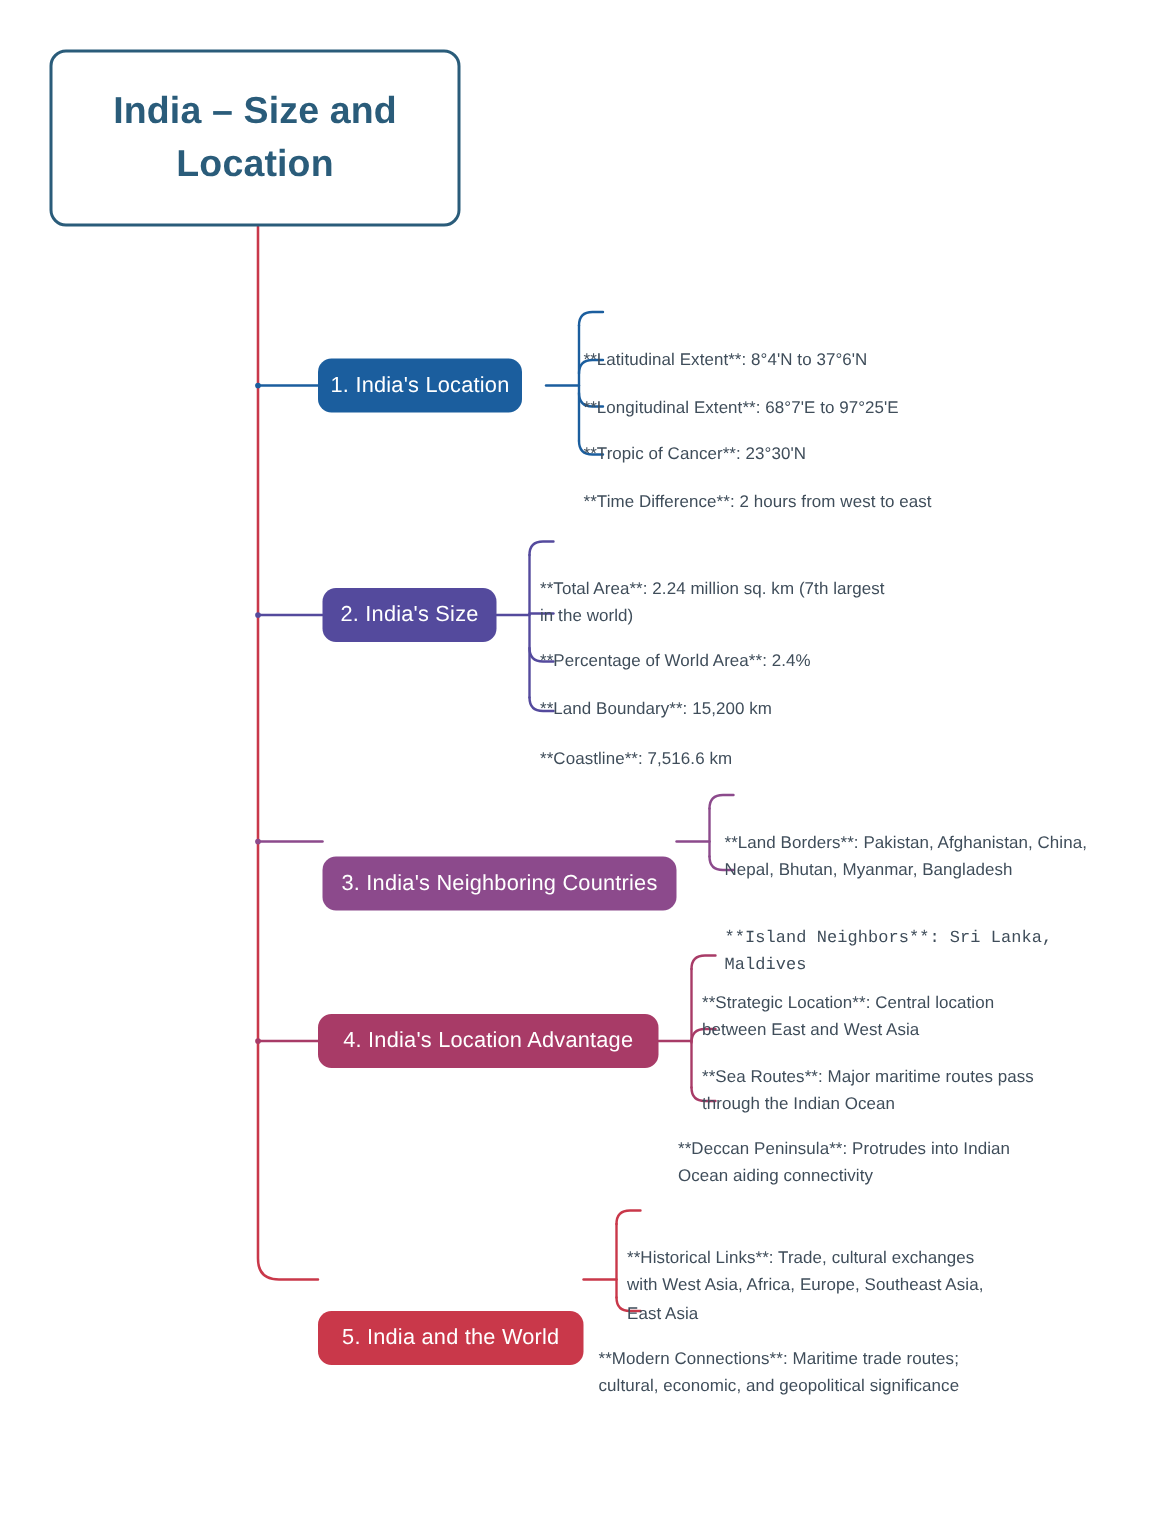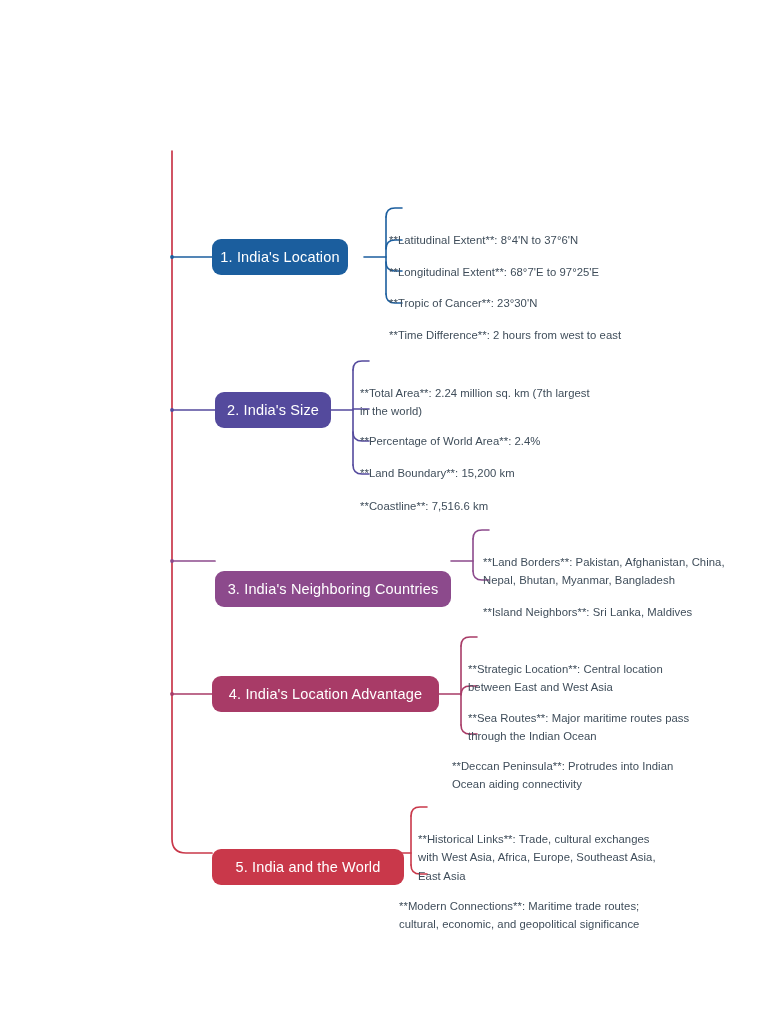--- a/index.html
+++ b/index.html
@@ -131,48 +131,51 @@
       <path d="M 461 646 L 461 725" fill="none" stroke="#a83b67" stroke-width="1.6" stroke-linecap="round" stroke-linejoin="round"></path>
       <path d="M 461 646 Q 461 637 470 637 L 477 637" fill="none" stroke="#a83b67" stroke-width="1.6" stroke-linecap="round" stroke-linejoin="round"></path>
       <path d="M 461 695 Q 461 686 470 686 L 477 686" fill="none" stroke="#a83b67" stroke-width="1.6" stroke-linecap="round" stroke-linejoin="round"></path>
       <path d="M 461 725 Q 461 734 470 734 L 477 734" fill="none" stroke="#a83b67" stroke-width="1.6" stroke-linecap="round" stroke-linejoin="round"></path>
       <path d="M 389 853 L 411 853" fill="none" stroke="#c9384a" stroke-width="1.6" stroke-linecap="round" stroke-linejoin="round"></path>
       <path d="M 411 816 L 411 865" fill="none" stroke="#c9384a" stroke-width="1.6" stroke-linecap="round" stroke-linejoin="round"></path>
       <path d="M 411 816 Q 411 807 420 807 L 427 807" fill="none" stroke="#c9384a" stroke-width="1.6" stroke-linecap="round" stroke-linejoin="round"></path>
       <path d="M 411 865 Q 411 874 420 874 L 427 874" fill="none" stroke="#c9384a" stroke-width="1.6" stroke-linecap="round" stroke-linejoin="round"></path>
     </svg>
 
+  <div id="root-node">
+    <div class="root-text">India – Size and Location</div>
+  </div>
 
   <div id="nodes">
       <div class="branch-node" style="left: 212px; top: 239px; width: 136px; background: rgb(27, 94, 158);">
         <span>1. India's Location</span>
       </div>
       <div class="leaf" style="left: 389px; top: 199px; width: 260px;">**Latitudinal Extent**: 8°4'N to 37°6'N</div>
       <div class="leaf" style="left: 389px; top: 231px; width: 260px;">**Longitudinal Extent**: 68°7'E to 97°25'E</div>
       <div class="leaf" style="left: 389px; top: 262px; width: 260px;">**Tropic of Cancer**: 23°30'N</div>
       <div class="leaf" style="left: 389px; top: 294px; width: 270px;">**Time Difference**: 2 hours from west to east</div>
       <div class="branch-node" style="left: 215px; top: 392px; width: 116px; background: rgb(84, 74, 157);">
         <span>2. India's Size</span>
       </div>
       <div class="leaf" style="left: 360px; top: 352px; width: 240px;">**Total Area**: 2.24 million sq. km (7th largest in the world)</div>
       <div class="leaf" style="left: 360px; top: 400px; width: 240px;">**Percentage of World Area**: 2.4%</div>
       <div class="leaf" style="left: 360px; top: 432px; width: 240px;">**Land Boundary**: 15,200 km</div>
       <div class="leaf" style="left: 360px; top: 465px; width: 240px;">**Coastline**: 7,516.6 km</div>
       <div class="branch-node" style="left: 215px; top: 543px; width: 236px; background: rgb(140, 74, 140); margin-top: 28px;">
         <span>3. India's Neighboring Countries</span>
       </div>
       <div class="leaf" style="left: 483px; top: 521px; width: 248px;">**Land Borders**: Pakistan, Afghanistan, China, Nepal, Bhutan, Myanmar, Bangladesh</div>
-      <div class="leaf" style="left: 483px; top: 571px; width: 248px;">**Island Neighbors**: Sri Lanka, Maldives</div>
+      <div class="leaf" style="left: 483px; top: 585px; width: 248px; font-family: Liberation Mono, monospace;">**Island Neighbors**: Sri Lanka, Maldives</div>
       <div class="branch-node" style="left: 212px; top: 676px; width: 227px; background: rgb(168, 59, 103);">
         <span>4. India's Location Advantage</span>
       </div>
       <div class="leaf" style="left: 468px; top: 628px; width: 230px;">**Strategic Location**: Central location between East and West Asia</div>
       <div class="leaf" style="left: 468px; top: 677px; width: 235px;">**Sea Routes**: Major maritime routes pass through the Indian Ocean</div>
       <div class="leaf" style="left: 452px; top: 725px; width: 230px;">**Deccan Peninsula**: Protrudes into Indian Ocean aiding connectivity</div>
-      <div class="branch-node" style="left: 212px; top: 849px; width: 192px; background: rgb(201, 56, 74);">
+      <div class="branch-node" style="left: 212px; top: 874px; width: 177px; background: rgb(201, 56, 74);">
         <span>5. India and the World</span>
       </div>
       <div class="leaf" style="left: 418px; top: 798px; width: 245px;">**Historical Links**: Trade, cultural exchanges with West Asia, Africa, Europe, Southeast Asia, East Asia</div>
       <div class="leaf" style="left: 399px; top: 865px; width: 248px;">**Modern Connections**: Maritime trade routes; cultural, economic, and geopolitical significance</div>
     </div>
 
 
 </div>
 
 </body></html>

